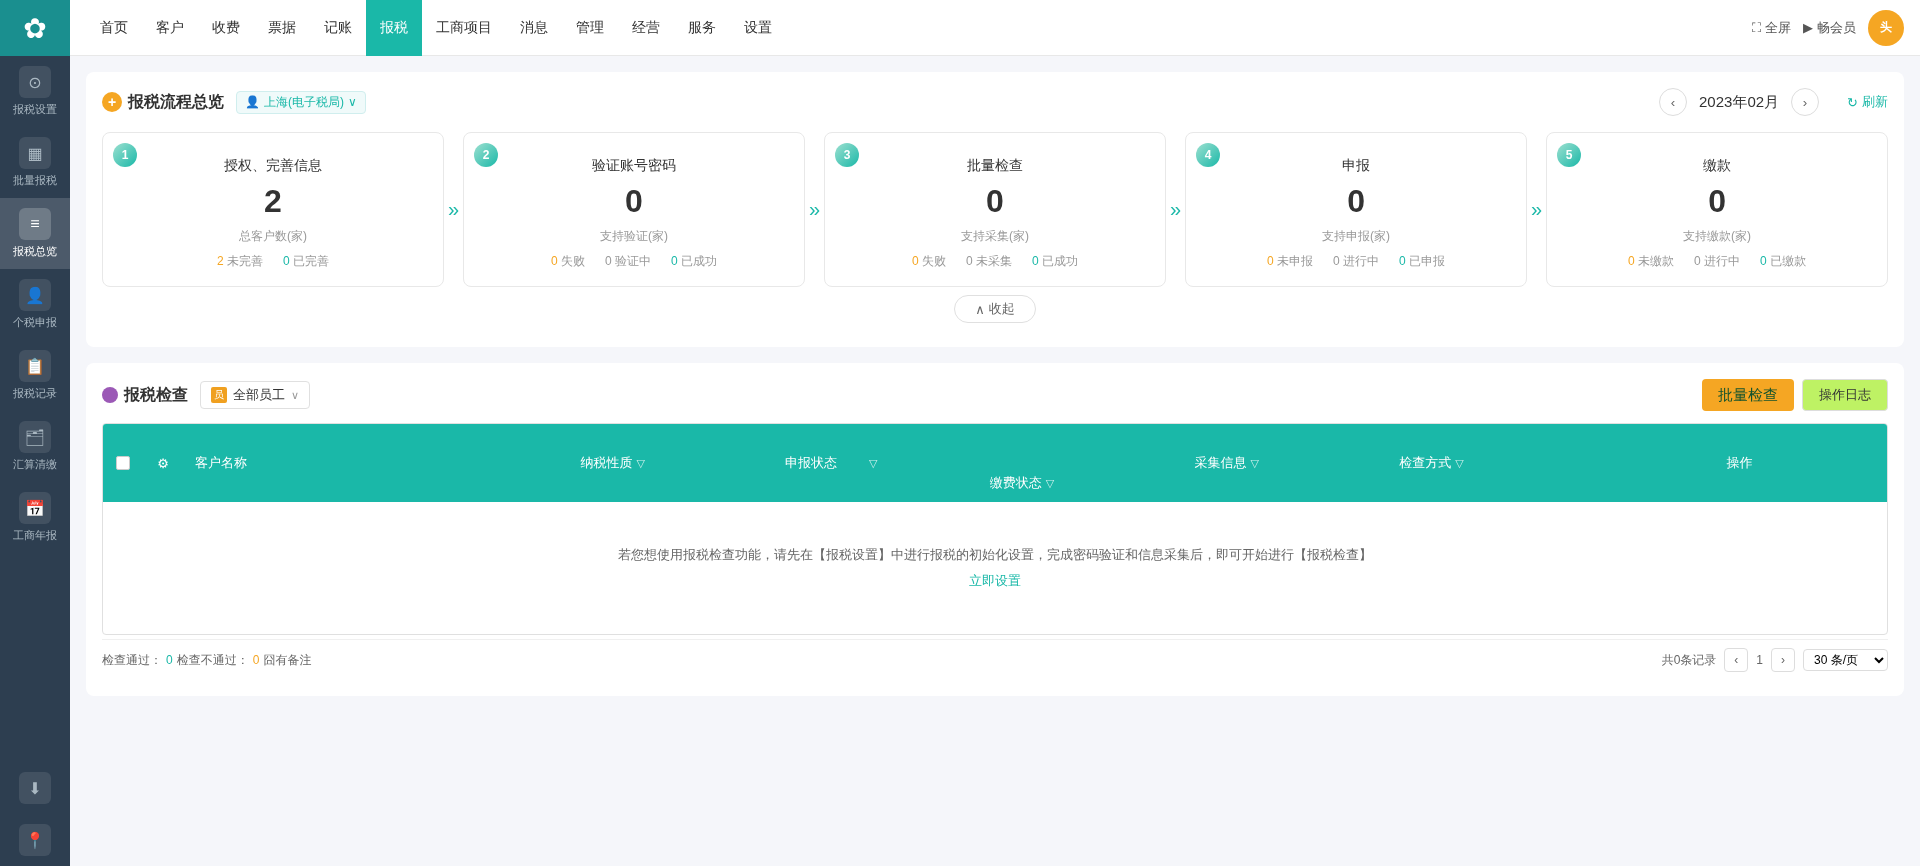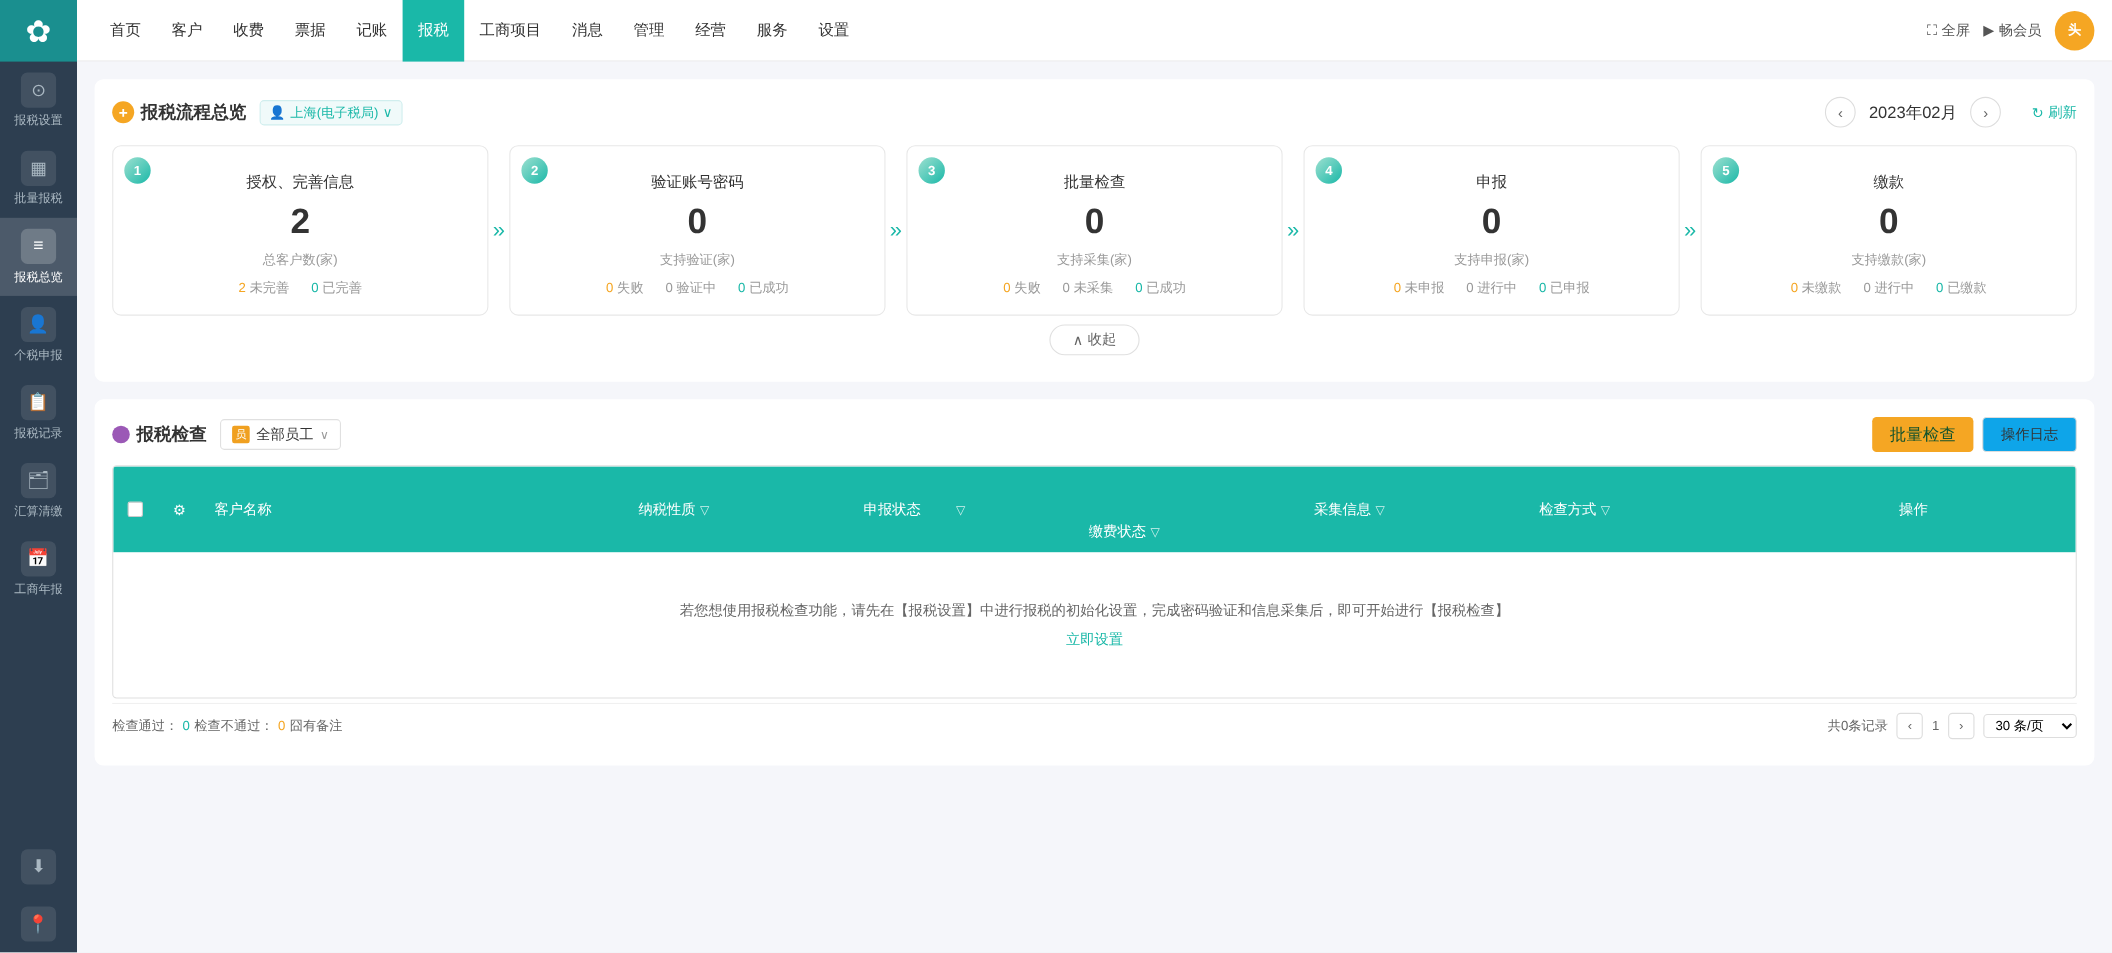--- a/index.html
+++ b/index.html
@@ -285,21 +285,21 @@
       background: #f5a623;
       color: #14532d;
       border: none;
       border-radius: 4px;
       padding: 6px 16px;
       cursor: pointer;
       font-size: 15px;
       text-align: center;
     }
     .btn-outline {
-      background: #0ea5e9;
+      background: #bef264;
       color: #333;
       border: 1px solid #ddd;
       border-radius: 4px;
       padding: 6px 16px;
       cursor: pointer;
       font-size: 13px;
     }
 
     
     .table-wrap {

